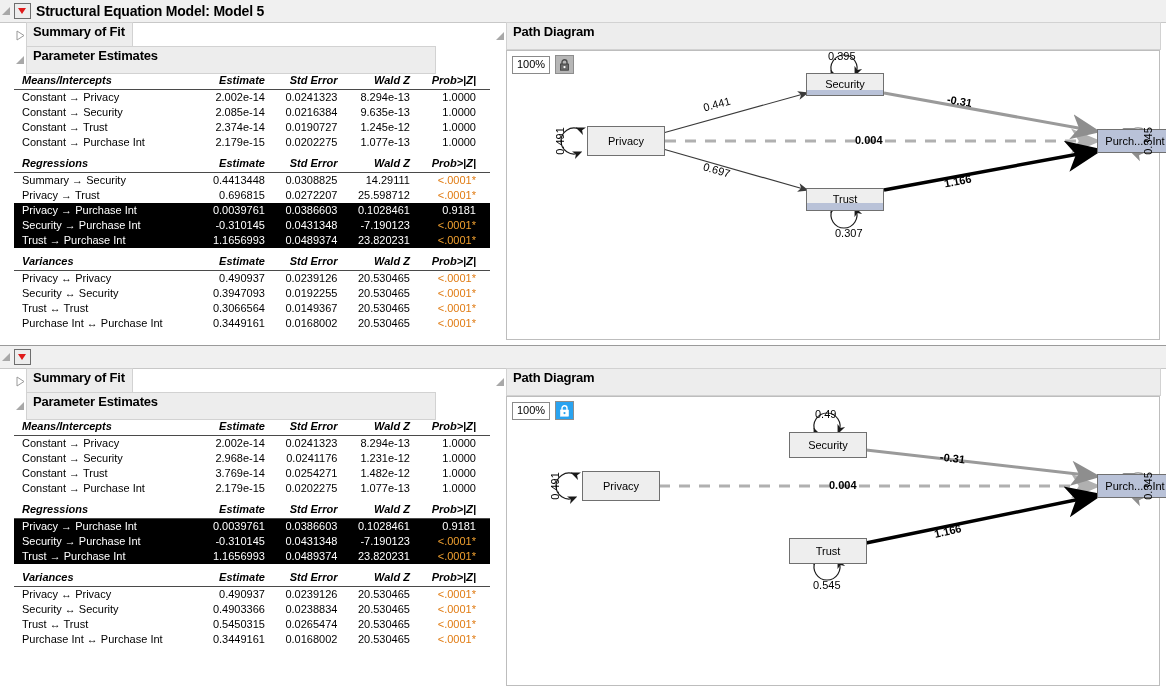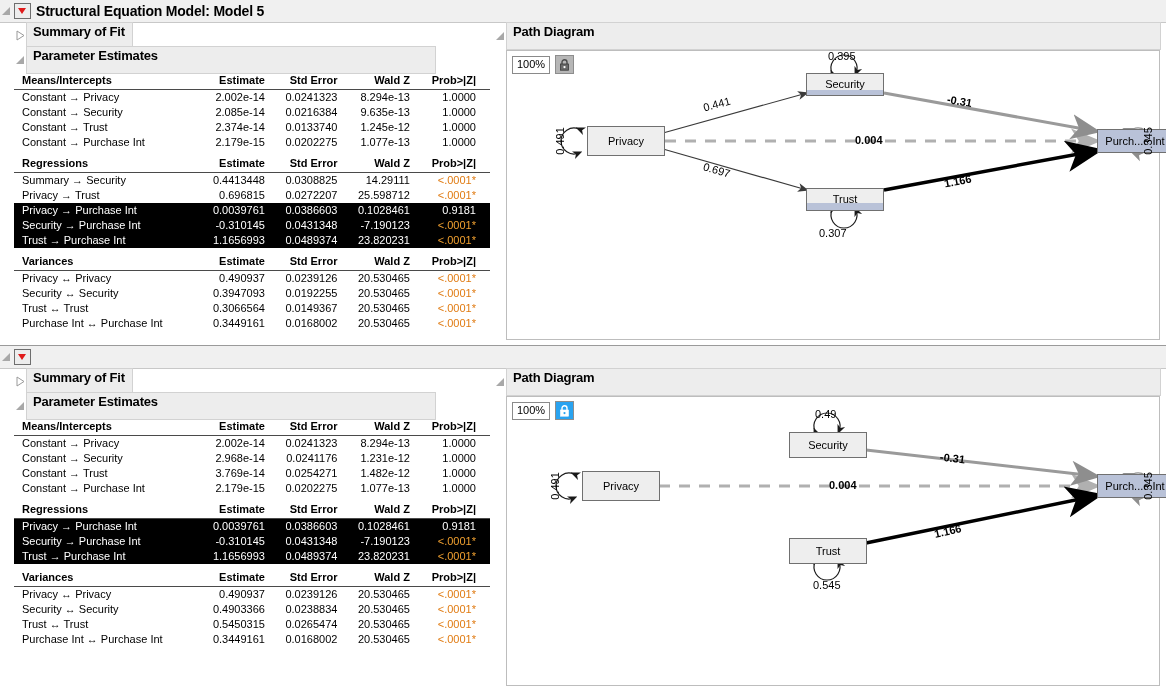--- a/index.html
+++ b/index.html
@@ -43,21 +43,21 @@
       font-size:13px;font-weight:bold;padding:1px 7px 10px 6px;letter-spacing:-0.2px;
       white-space:nowrap;line-height:15px;}
   .sect-label.wide{min-width:395px;}
 
   
   table.pe{border-collapse:collapse;font-size:11px;table-layout:fixed;}
   table.pe td,table.pe th{padding:0;height:15px;line-height:15px;white-space:nowrap;}
   .c-label{width:190px;text-align:left;padding-left:8px !important;}
   .c-num{width:72px;text-align:right;padding-right:6px !important;}
   .c-p{width:66px;text-align:right;padding-right:14px !important;}
-  tr.hdr th{font-weight:bold;border-bottom:1px solid #4a4a4a;padding-bottom:1px !important;}
+  tr.hdr th{font-weight:bold;border-bottom:1px solid #4a4a4a;padding-bottom:1px !important;font-style:italic;}
   tr.hdr th.c-label{text-align:left;}
   tr.hdr th.c-num,tr.hdr th.c-p{text-align:right;}
   tr.spacer td{height:6px;}
   .sig{color:#e07b12;}
   tr.sel td{background:#000000;color:#ffffff;}
   tr.sel td .sig{color:#f0a030;}
 
   
   .right-col{position:absolute;width:668px;}
   .pd-frame{position:absolute;border:1px solid #bdbdbd;background:#ffffff;}
@@ -124,21 +124,21 @@
             <tr>
               <td class="c-label">Constant → Security</td>
               <td class="c-num">2.085e-14</td>
               <td class="c-num">0.0216384</td>
               <td class="c-num">9.635e-13</td>
               <td class="c-p">1.0000</td>
             </tr>
             <tr>
               <td class="c-label">Constant → Trust</td>
               <td class="c-num">2.374e-14</td>
-              <td class="c-num">0.0133740</td>
+              <td class="c-num">0.0190727</td>
               <td class="c-num">1.245e-12</td>
               <td class="c-p">1.0000</td>
             </tr>
             <tr>
               <td class="c-label">Constant → Purchase Int</td>
               <td class="c-num">2.179e-15</td>
               <td class="c-num">0.0202275</td>
               <td class="c-num">1.077e-13</td>
               <td class="c-p">1.0000</td>
             </tr>
@@ -301,21 +301,21 @@
         </div>
 
         <span class="elabel" style="left:196px;top:47px;transform:rotate(-15deg);">0.441</span>
         <span class="elabel" style="left:196px;top:113px;transform:rotate(16deg);">0.697</span>
         <span class="elabel bold" style="left:348px;top:83px;">0.004</span>
         <span class="elabel bold" style="left:440px;top:44px;transform:rotate(10deg);">-0.31</span>
         <span class="elabel bold" style="left:437px;top:124px;transform:rotate(-11deg);">1.166</span>
 
         <span class="vrot" style="left:39px;top:84px;">0.491</span>
         <span class="elabel" style="left:321px;top:-1px;">0.395</span>
-        <span class="elabel" style="left:312px;top:176px;">0.307</span>
+        <span class="elabel" style="left:328px;top:176px;">0.307</span>
         <span class="vrot" style="left:627px;top:84px;">0.345</span>
       </div>
     </div>
   </div>
 
   <div class="model-block m2">
 
     <div class="title-bar">
       <span class="tri-expanded"></span>
       <span class="popup-btn"></span>

